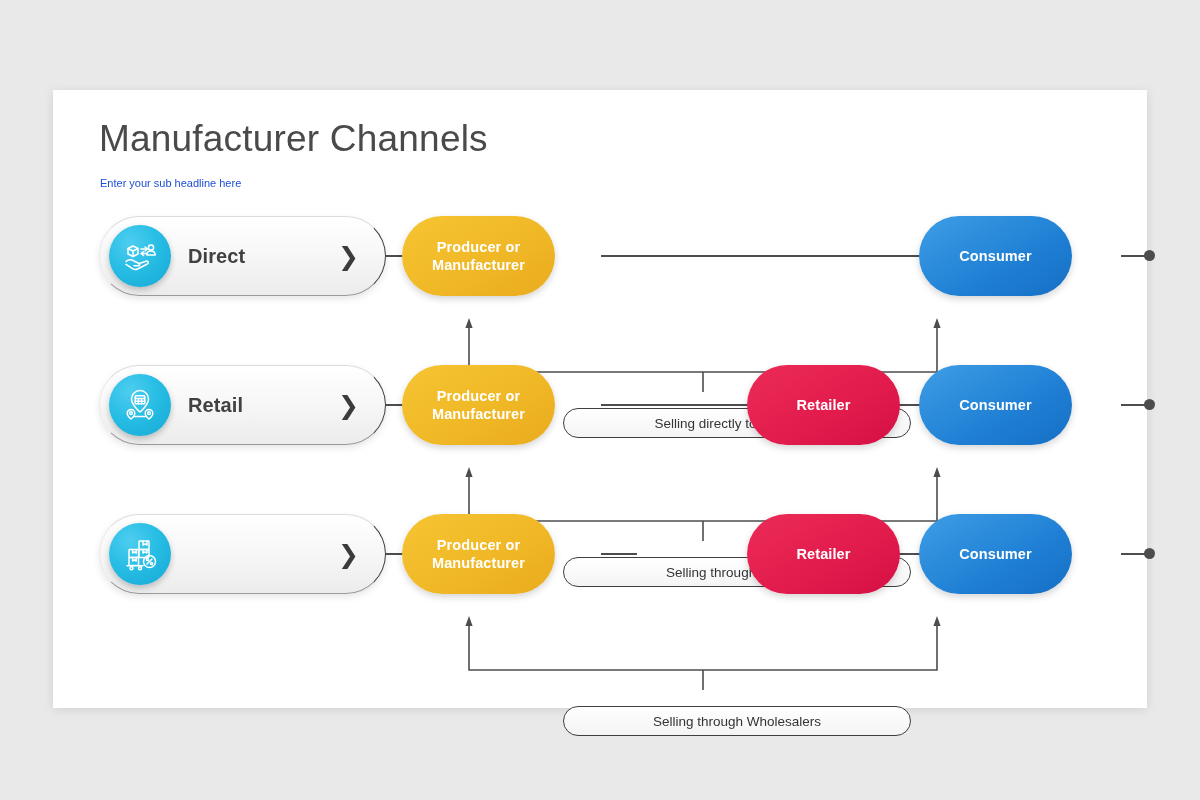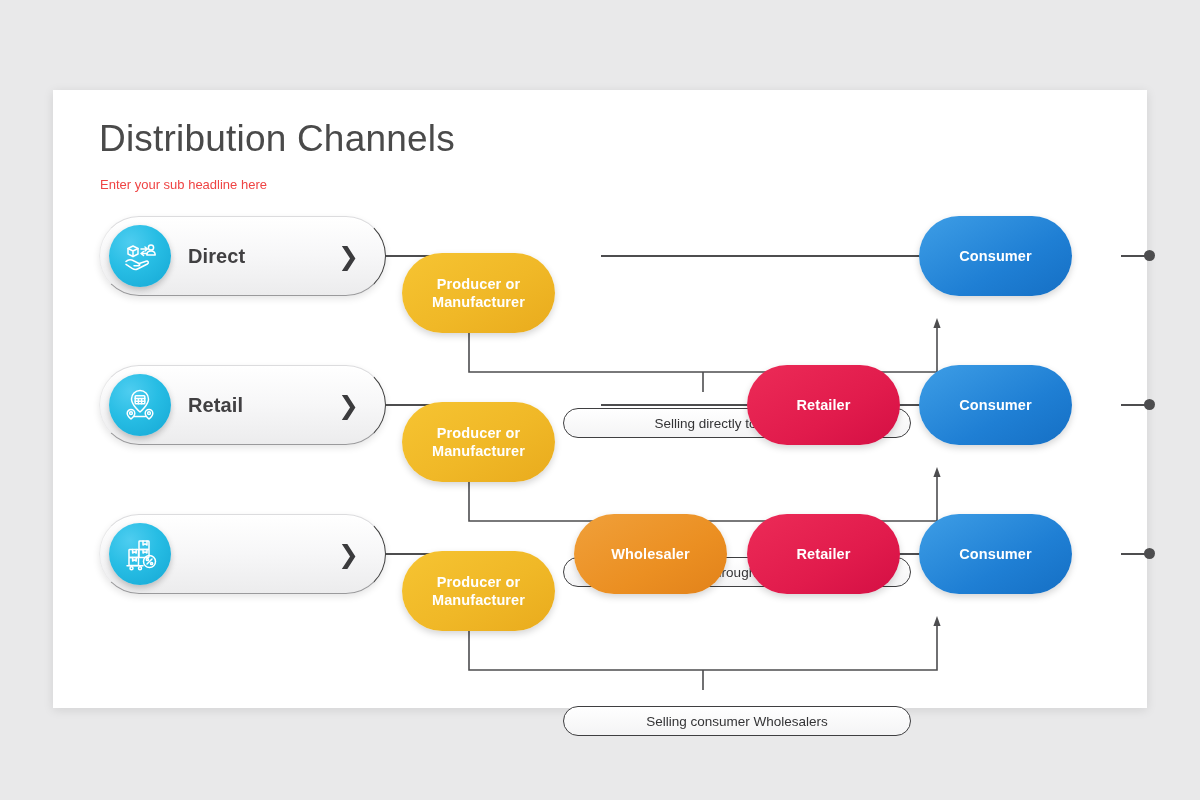--- a/index.html
+++ b/index.html
@@ -34,23 +34,23 @@
     font-size: 37px;
     font-weight: 400;
     color: #4a4a4a;
     letter-spacing: 0.2px;
     white-space: nowrap;
   }
   #page-subtitle {
     position: absolute;
     left: 47px;
     top: 87px;
-    font-size: 13px;
+    font-size: 11px;
     font-weight: 400;
-    color: #ef4444;
+    color: #1d4ed8;
     white-space: nowrap;
   }
 
   
   .row {
     position: absolute;
     left: 0;
     width: 1094px;
     height: 150px;
   }
@@ -126,21 +126,21 @@
     text-align: center;
     color: #ffffff;
     font-size: 14.5px;
     font-weight: 700;
     line-height: 1.25;
     letter-spacing: 0.1px;
     box-shadow: 0 3px 7px rgba(0,0,0,0.17);
     box-sizing: border-box;
     z-index: 3;
   }
-  .node.yellow { background: linear-gradient(150deg, #f6c432 0%, #f0b827 55%, #e9ab1d 100%); margin-top: 37px; }
+  .node.yellow { background: linear-gradient(150deg, #f6c432 0%, #f0b827 55%, #e9ab1d 100%); }
   .node.blue   { background: linear-gradient(150deg, #3e9ee6 0%, #1f7fd4 60%, #156fc4 100%); }
   .node.red    { background: linear-gradient(150deg, #ec2b57 0%, #e11b4c 60%, #d40f44 100%); justify-content: center; }
   .node.orange { background: linear-gradient(150deg, #f0a03a 0%, #eb8f22 60%, #e2821a 100%); }
 
   
   .conn {
     position: absolute;
     top: 43px;
     height: 2px;
     background: #4d4d4f;
@@ -179,21 +179,21 @@
     color: #343436;
     box-sizing: border-box;
     white-space: nowrap;
   }
 </style>
 </head>
 <body>
 
 <div id="slide">
 
-  <div id="page-title">Distribution Channels</div>
+  <div id="page-title">Manufacturer Channels</div>
   <div id="page-subtitle">Enter your sub headline here</div>
 
   <div class="row row-0">
 
     <div class="label-pill">
       <div class="label-pill-icon">
         <svg width="36" height="36" viewBox="0 0 36 36" fill="none" stroke="#ffffff" stroke-width="1.5" stroke-linecap="round" stroke-linejoin="round">
           <path d="M6 10.5 L11 8 L16 10.5 L16 16 L11 18.5 L6 16 Z"></path>
           <path d="M6 10.5 L11 13 L16 10.5 M11 13 L11 18.5"></path>
           <path d="M19 11 L25 11 M23 9 L25.5 11 L23 13"></path>
@@ -310,32 +310,29 @@
     <div class="conn" style="left:840px; width:36px;"></div>
     <div class="conn" style="left:1068px; width:27px;"></div>
     <div class="end-dot" style="left:1091px;"></div>
 
     <div class="node yellow" style="left:349px; width:153px;">
       <div>
         <div>Producer or</div>
         <div>Manufacturer</div>
       </div>
     </div>
-    <div class="node orange" style="left:521px; width:153px;">
-      <div>Wholesaler</div>
-    </div>
     <div class="node red" style="left:694px; width:153px;">
       <div>Retailer</div>
     </div>
     <div class="node blue" style="left:866px; width:153px;">
       <div>Consumer</div>
     </div>
 
     <svg class="bracket" style="top:80px;" viewBox="0 0 1094 100">
       <path d="M416 36 L416 80 L884 80 L884 36" fill="none" stroke="#4d4d4f" stroke-width="1.6"></path>
       <path d="M416 26 L412.4 36 L419.6 36 Z" fill="#4d4d4f"></path>
       <path d="M884 26 L880.4 36 L887.6 36 Z" fill="#4d4d4f"></path>
       <path d="M650 80 L650 104" fill="none" stroke="#4d4d4f" stroke-width="1.6"></path>
     </svg>
-    <div class="caption-pill" style="left:510px; top:196px; width:348px;">Selling consumer Wholesalers</div>
+    <div class="caption-pill" style="left:510px; top:196px; width:348px;">Selling through Wholesalers</div>
   </div>
 
 </div>
 
 </body></html>

